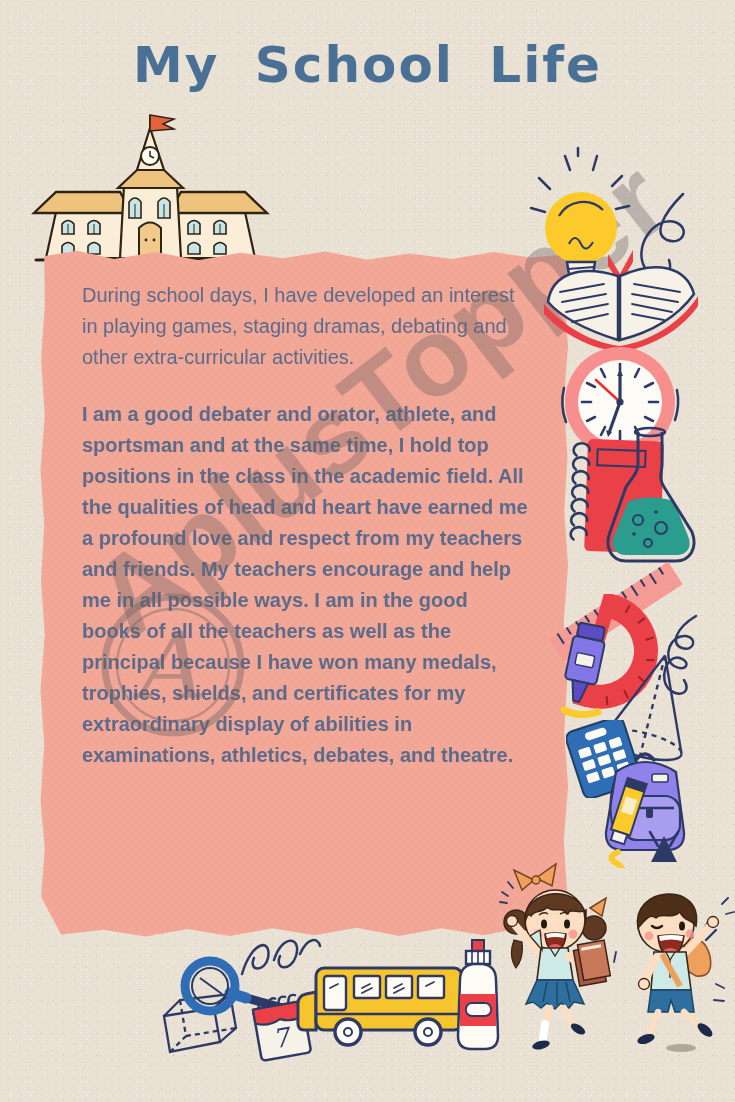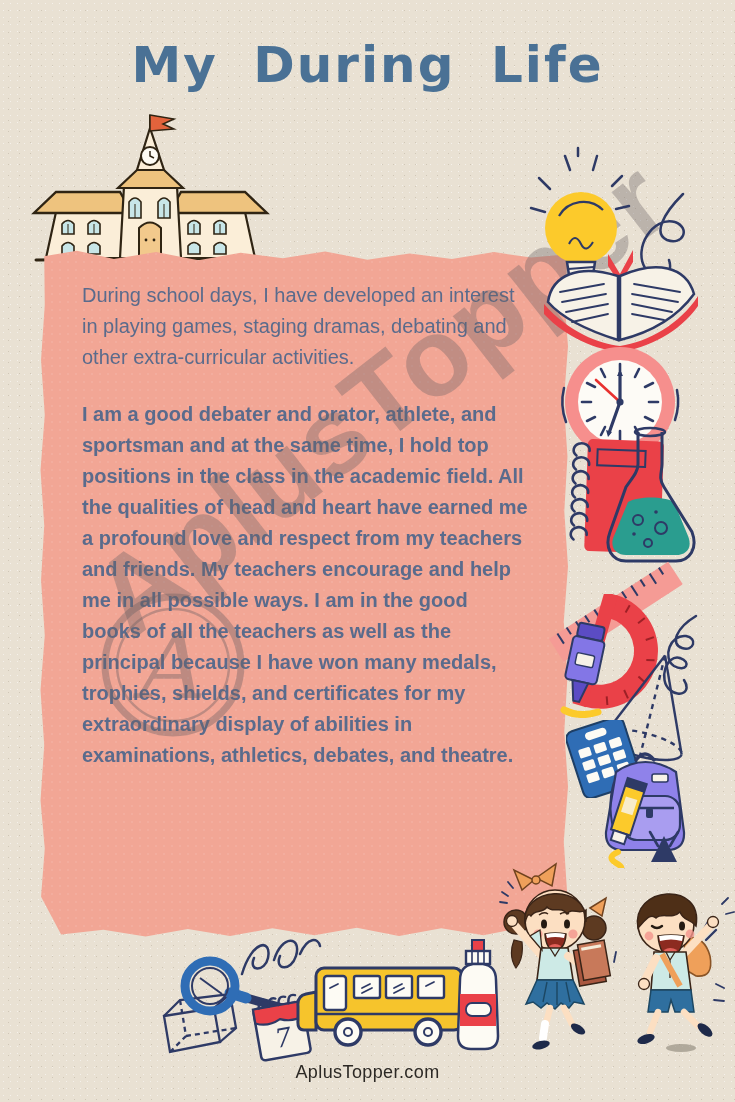--- a/index.html
+++ b/index.html
@@ -72,21 +72,21 @@
     position:absolute;left:0;top:1062px;width:100%;text-align:center;
     font-size:18px;letter-spacing:.4px;color:var(--footer-dark);
     font-family:"Liberation Sans",sans-serif;
   }
 </style>
 </head>
 <body>
 
 <div class="poster">
 
-  <h1 class="title">My During Life</h1>
+  <h1 class="title">My School Life</h1>
 
   <svg class="ill school" width="245" height="152" viewBox="0 0 245 152">
     <line x1="8" y1="148" x2="238" y2="146" stroke="#2f2413" stroke-width="3" stroke-linecap="round"></line>
     <path d="M28,100 L98,100 L98,146 L18,146 Z" fill="#fbeed8" stroke="#2f2413" stroke-width="2.2"></path>
     <path d="M147,100 L217,100 L227,146 L147,146 Z" fill="#fbeed8" stroke="#2f2413" stroke-width="2.2"></path>
     <path d="M6,101 L104,101 L92,80 L28,80 Z" fill="#eec37e" stroke="#2f2413" stroke-width="2.4"></path>
     <path d="M141,101 L239,101 L217,80 L153,80 Z" fill="#eec37e" stroke="#2f2413" stroke-width="2.4"></path>
     <path d="M96,74 L149,74 L153,146 L92,146 Z" fill="#fbeed8" stroke="#2f2413" stroke-width="2.2"></path>
     <path d="M90,76 L155,76 L136,58 L109,58 Z" fill="#eec37e" stroke="#2f2413" stroke-width="2.2"></path>
     <path d="M109,58 L136,58 L122,16 Z" fill="#fbeed8" stroke="#2f2413" stroke-width="2.2"></path>
@@ -462,14 +462,13 @@
     <rect x="26" y="2" width="12" height="11" fill="var(--red)" stroke="var(--navy)" stroke-width="2"></rect>
     <rect x="20" y="13" width="24" height="13" fill="#fdfbf4" stroke="var(--navy)" stroke-width="2.4"></rect>
     <line x1="26" y1="14" x2="26" y2="25" stroke="var(--navy)" stroke-width="1.6"></line>
     <line x1="32" y1="14" x2="32" y2="25" stroke="var(--navy)" stroke-width="1.6"></line>
     <line x1="38" y1="14" x2="38" y2="25" stroke="var(--navy)" stroke-width="1.6"></line>
     <path d="M14,42 Q14,28 27,26 L37,26 Q50,28 50,42 L52,98 Q52,111 39,111 L25,111 Q12,111 12,98 Z" fill="#fdfbf4" stroke="var(--navy)" stroke-width="2.5"></path>
     <rect x="14" y="56" width="36" height="32" fill="var(--red)"></rect>
     <rect x="20" y="65" width="25" height="13" rx="6" fill="#fdfbf4" stroke="var(--navy)" stroke-width="1.8"></rect>
   </svg>
 
-  <div class="footer">AplusTopper.com</div>
 </div>
 
 </body></html>

